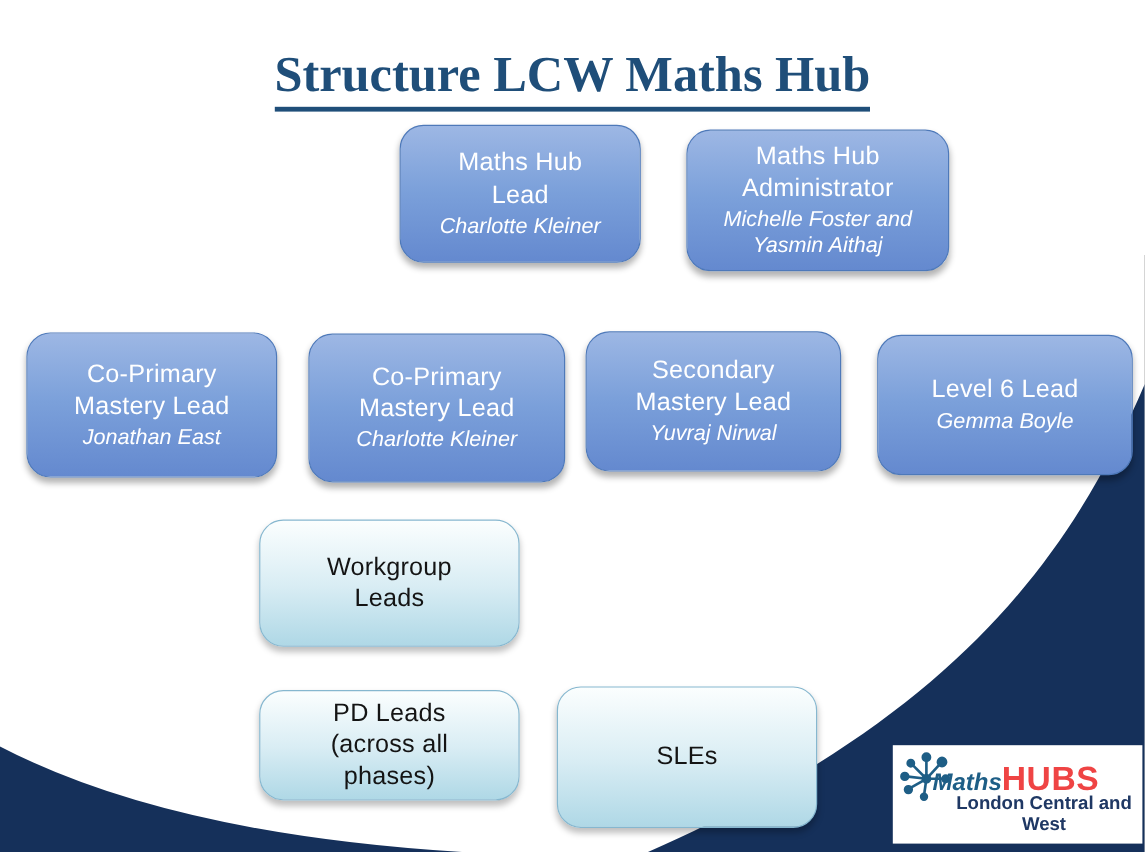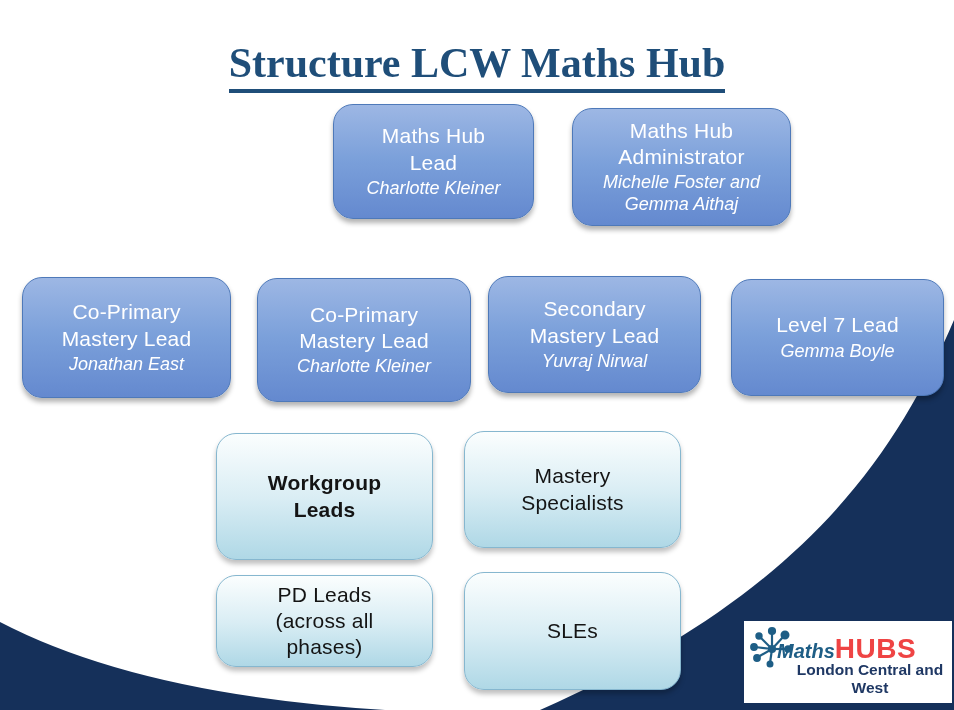--- a/index.html
+++ b/index.html
@@ -69,21 +69,21 @@
   
   .b-senior   {left:97px;  top:112px; width:213px; height:120px;}
   .b-hublead  {left:333px; top:104px; width:201px; height:115px;}
   .b-hubadmin {left:572px; top:108px; width:219px; height:118px;}
   
   .b-coprim1  {left:22px;  top:277px; width:209px; height:121px;}
   .b-coprim2  {left:257px; top:278px; width:214px; height:124px;}
   .b-second   {left:488px; top:276px; width:213px; height:117px;}
   .b-level3   {left:731px; top:279px; width:213px; height:117px;}
   
-  .b-workgrp  {left:216px; top:433px; width:217px; height:127px;font-weight:bold;}
+  .b-workgrp  {left:216px; top:433px; width:217px; height:106px;}
   .b-mastspec {left:464px; top:431px; width:217px; height:117px;}
   
   .b-pdleads  {left:216px; top:575px; width:217px; height:92px;}
   .b-sles     {left:464px; top:572px; width:217px; height:118px;}
 
   .logo{
     position:absolute;
     left:744px; top:621px;
     width:208px; height:82px;
     background:#ffffff;
@@ -138,50 +138,46 @@
 
   <div class="box blue b-hublead">
     <div class="box-title">Maths Hub
 Lead</div>
     <div class="box-name">Charlotte Kleiner</div>
   </div>
   <div class="box blue b-hubadmin">
     <div class="box-title">Maths Hub
 Administrator</div>
     <div class="box-name">Michelle Foster and
-Gemma Aithaj</div>
+Yasmin Aithaj</div>
   </div>
 
   <div class="box blue b-coprim1">
     <div class="box-title">Co-Primary
 Mastery Lead</div>
     <div class="box-name">Jonathan East</div>
   </div>
   <div class="box blue b-coprim2">
     <div class="box-title">Co-Primary
 Mastery Lead</div>
     <div class="box-name">Charlotte Kleiner</div>
   </div>
   <div class="box blue b-second">
     <div class="box-title">Secondary
 Mastery Lead</div>
     <div class="box-name">Yuvraj Nirwal</div>
   </div>
   <div class="box blue b-level3">
-    <div class="box-title">Level 7 Lead</div>
+    <div class="box-title">Level 6 Lead</div>
     <div class="box-name">Gemma Boyle</div>
   </div>
 
   <div class="box light b-workgrp">
     <div class="box-title">Workgroup
 Leads</div>
-  </div>
-  <div class="box light b-mastspec">
-    <div class="box-title">Mastery
-Specialists</div>
   </div>
 
   <div class="box light b-pdleads">
     <div class="box-title">PD Leads
 (across all
 phases)</div>
   </div>
   <div class="box light b-sles">
     <div class="box-title">SLEs</div>
   </div>

